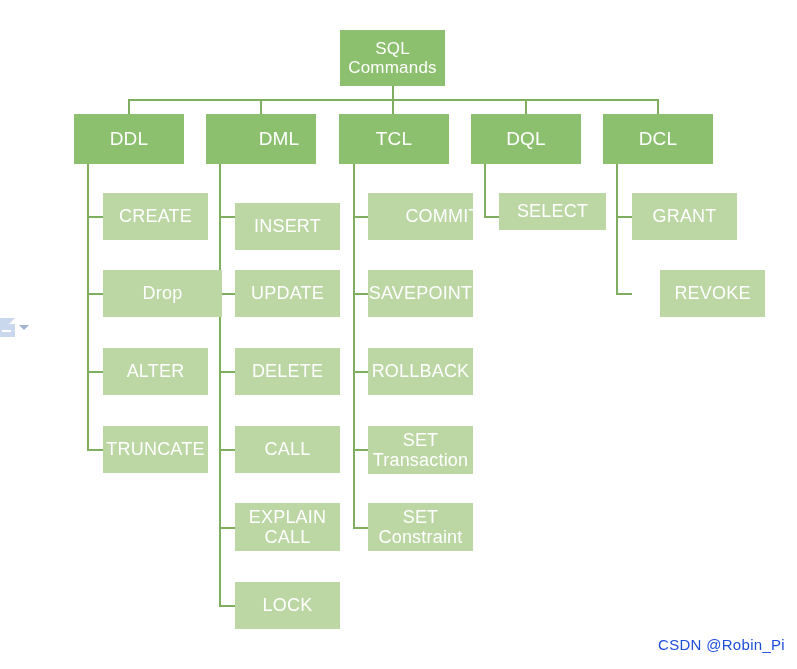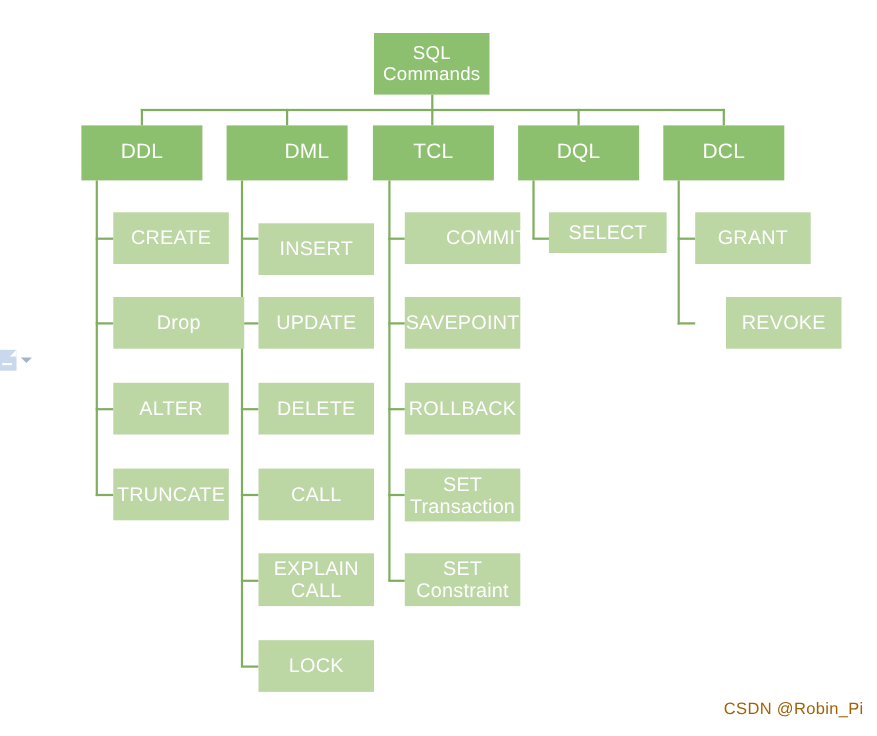--- a/index.html
+++ b/index.html
@@ -50,21 +50,21 @@
     background: #7FAE5E;
   }
   .conn.h { height: 2px; }
   .conn.v { width: 2px; }
 
   
   #watermark {
     position: absolute;
     right: 12px;
     bottom: 16px;
-    color: #a16207;
+    color: #1d4ed8;
     font-size: 15px;
     letter-spacing: 0.3px;
     user-select: none;
     margin-top: 27px;
   }
 
   
   #doc-widget {
     position: absolute;
     left: 0px;

